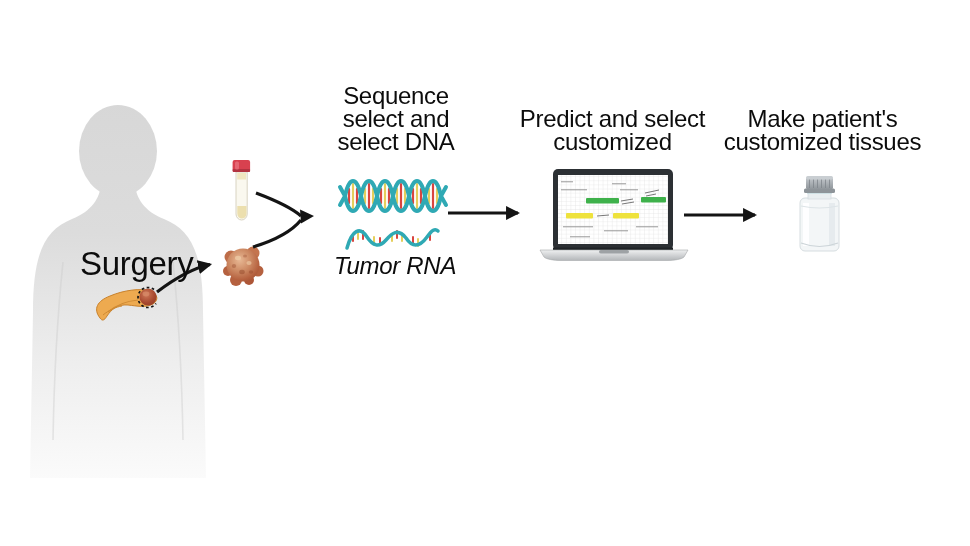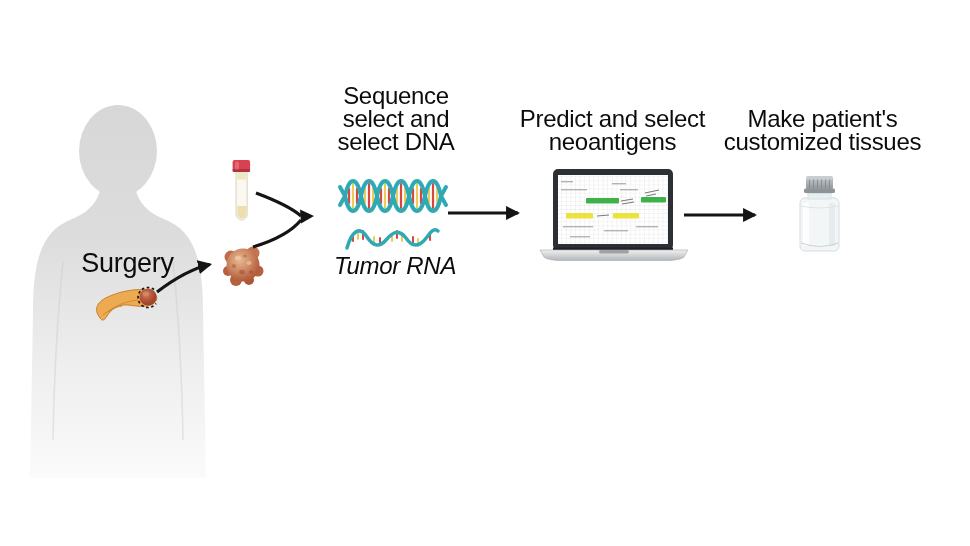--- a/index.html
+++ b/index.html
@@ -5,21 +5,21 @@
   html,body{margin:0;padding:0;background:#ffffff;}
   .stage{
     position:relative;width:970px;height:546px;background:#ffffff;
     font-family:"Liberation Sans",sans-serif;overflow:hidden;
   }
   .svg-layer{position:absolute;left:0;top:0;}
   .lbl{
     position:absolute;text-align:center;color:#0c0c0c;
     font-size:24px;line-height:23px;letter-spacing:-0.3px;white-space:nowrap;
   }
-  .lbl-surgery{font-size:27px;}
+  .lbl-surgery{font-size:33px;}
   .lbl-caption{font-size:24px;font-style:italic;}
 </style>
 </head>
 <body>
 
 <div class="stage">
 
   <svg class="svg-layer" width="970" height="546" viewBox="0 0 970 546">
     <defs>
       <linearGradient id="bodyFade" gradientUnits="userSpaceOnUse" x1="0" y1="95" x2="0" y2="490">
@@ -220,21 +220,21 @@
     <div>select and</div>
     <div>select DNA</div>
   </div>
 
   <div class="lbl lbl-caption" style="left:320px;top:254px;width:150px">
     <span>Tumor RNA</span>
   </div>
 
   <div class="lbl" style="left:495px;top:107px;width:235px">
     <div>Predict and select</div>
-    <div>neoantigens</div>
+    <div>customized</div>
   </div>
 
   <div class="lbl" style="left:700px;top:107px;width:245px">
     <div>Make patient's</div>
     <div>customized tissues</div>
   </div>
 
 </div>
 
 </body></html>

